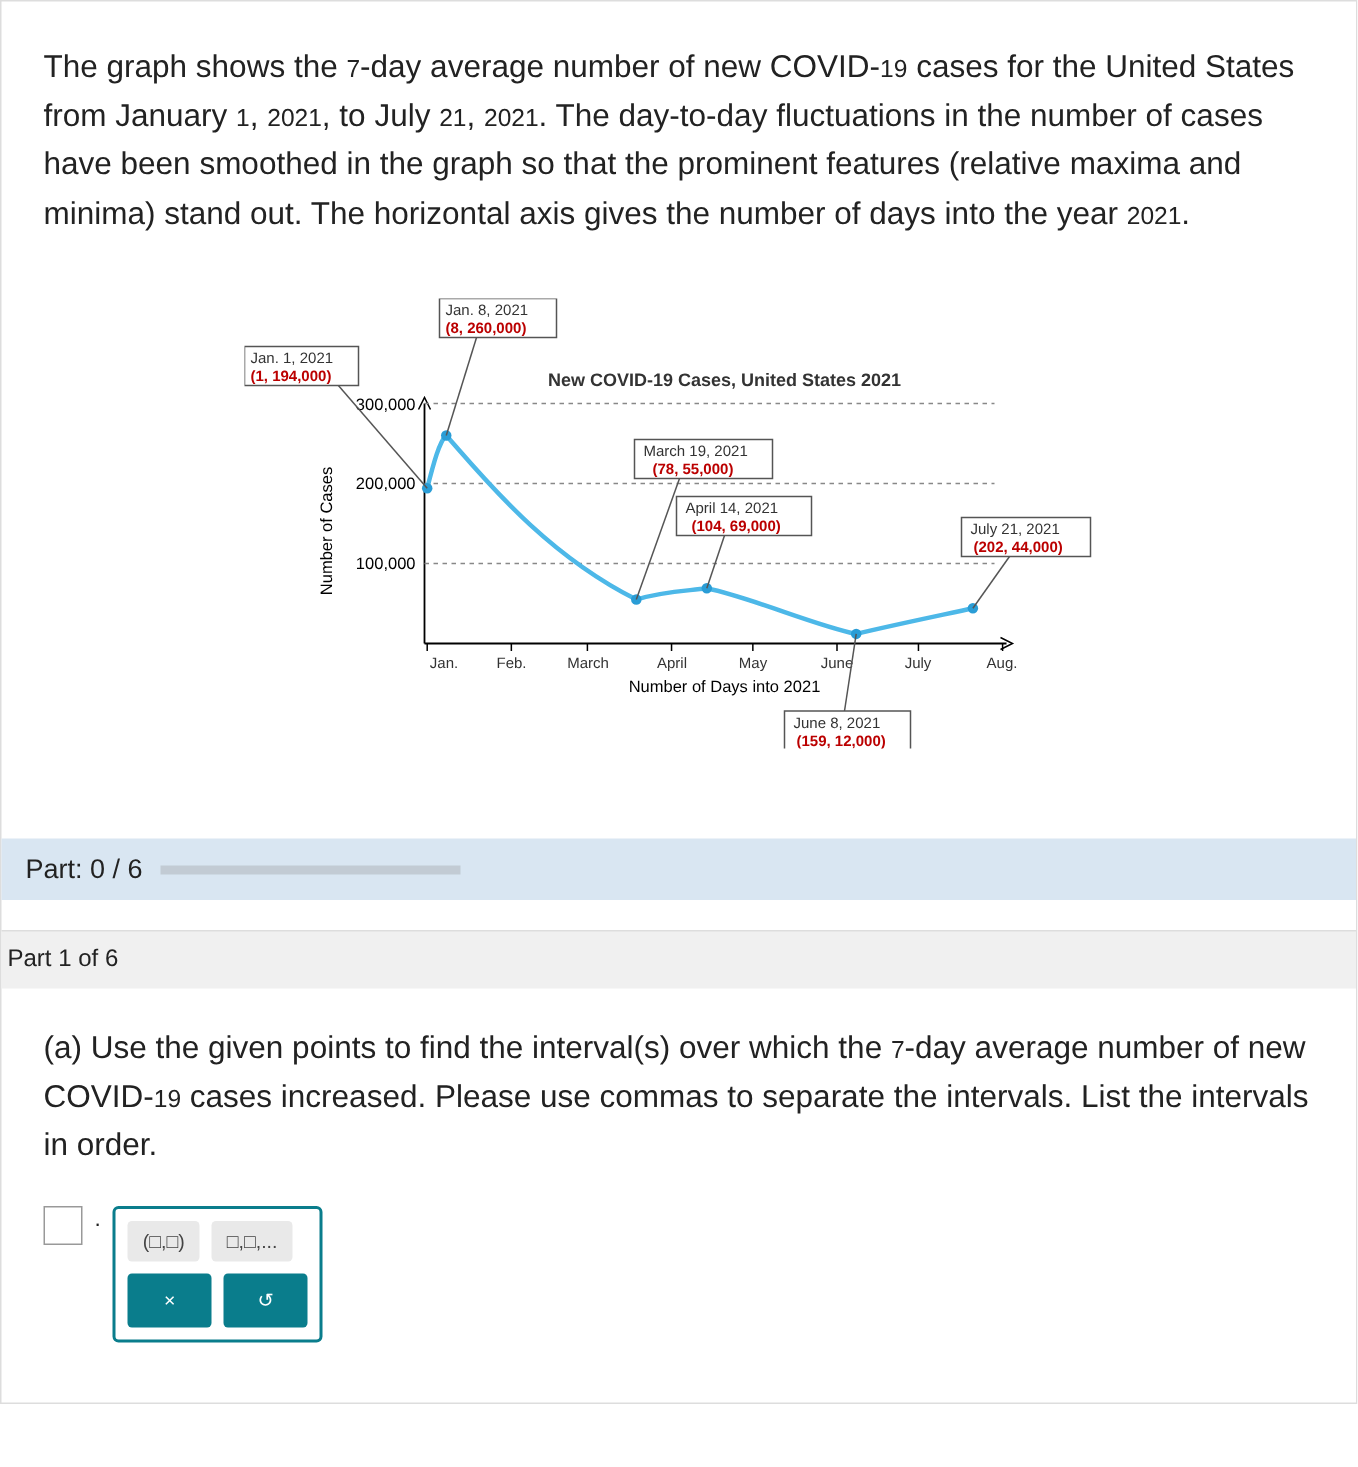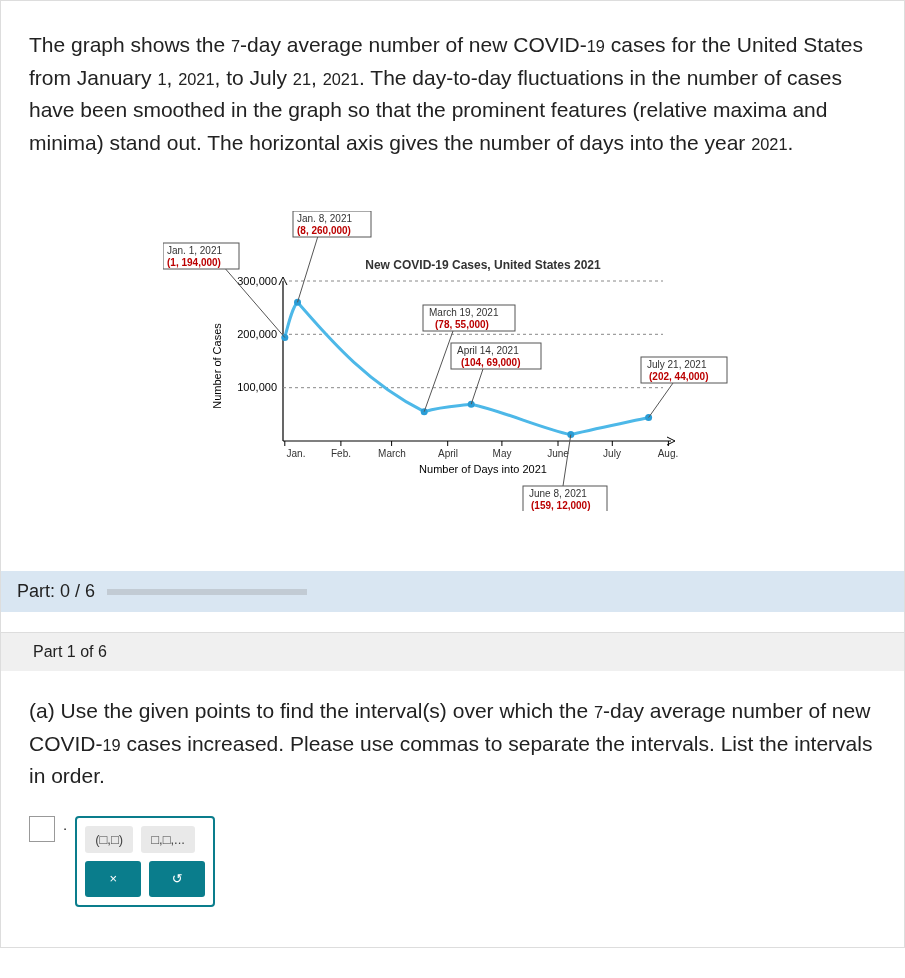--- a/index.html
+++ b/index.html
@@ -5,26 +5,26 @@
   * { box-sizing: border-box; }
   body {
     font-family: Verdana, Geneva, sans-serif;
     margin: 0;
     padding: 0;
     background: #fff;
     color: #222;
     width: 905px;
   }
   .container { border: 1px solid #ddd; padding: 28px 28px 40px 28px; }
-  .problem-text { font-size: 21px; line-height: 1.55; margin-bottom: 52px; }
+  .problem-text { font-size: 21px; line-height: 1.55; margin-bottom: 40px; }
   .chart-region { width: 580px; height: 300px; margin: 0 auto 60px auto; position: relative; }
   .chart-region svg { display: block; }
   .progress-bar { background: #d9e6f2; padding: 10px 16px; font-size: 18px; display:flex; align-items:center; gap:12px; margin: 0 -28px; text-align: center; }
   .progress-bar .track { width: 200px; height: 6px; background: #c2cbd4; }
-  .part-header { background: #f0f0f0; padding: 10px 32px; font-size: 16px; margin: 20px -28px 24px -28px; border-top:1px solid #ddd; }
+  .part-header { background: #f0f0f0; padding: 10px 4px; font-size: 16px; margin: 20px -28px 24px -28px; border-top:1px solid #ddd; }
   .question { font-size: 21px; line-height: 1.55; margin-bottom: 23px; }
   .answer-line { font-size: 15px; display: flex; align-items: flex-start; gap: 8px; flex-wrap: wrap; }
   .answer-input { width: 26px; height: 26px; border: 1px solid #999; background: #fff; }
   .toolbox { border: 2px solid #0a7d8c; border-radius: 4px; padding: 8px; display: inline-block; }
   .toolbox-row { display: flex; gap: 8px; margin-bottom: 8px; }
   .toolbox-row:last-child { margin-bottom: 0; }
   .tool-btn { background: #e9e9e9; color: #444; border: none; border-radius: 3px; padding: 6px 10px; font-size: 13px; cursor: pointer; min-width:48px; }
   .tool-btn.primary { background: #0a7d8c; color: #fff; width: 56px; height: 36px; display:flex; align-items:center; justify-content:center; }
   .callout text.date { font-size: 10px; fill:#333; }
   .callout text.pt   { font-size: 10px; fill:#b00; font-weight:bold; }

